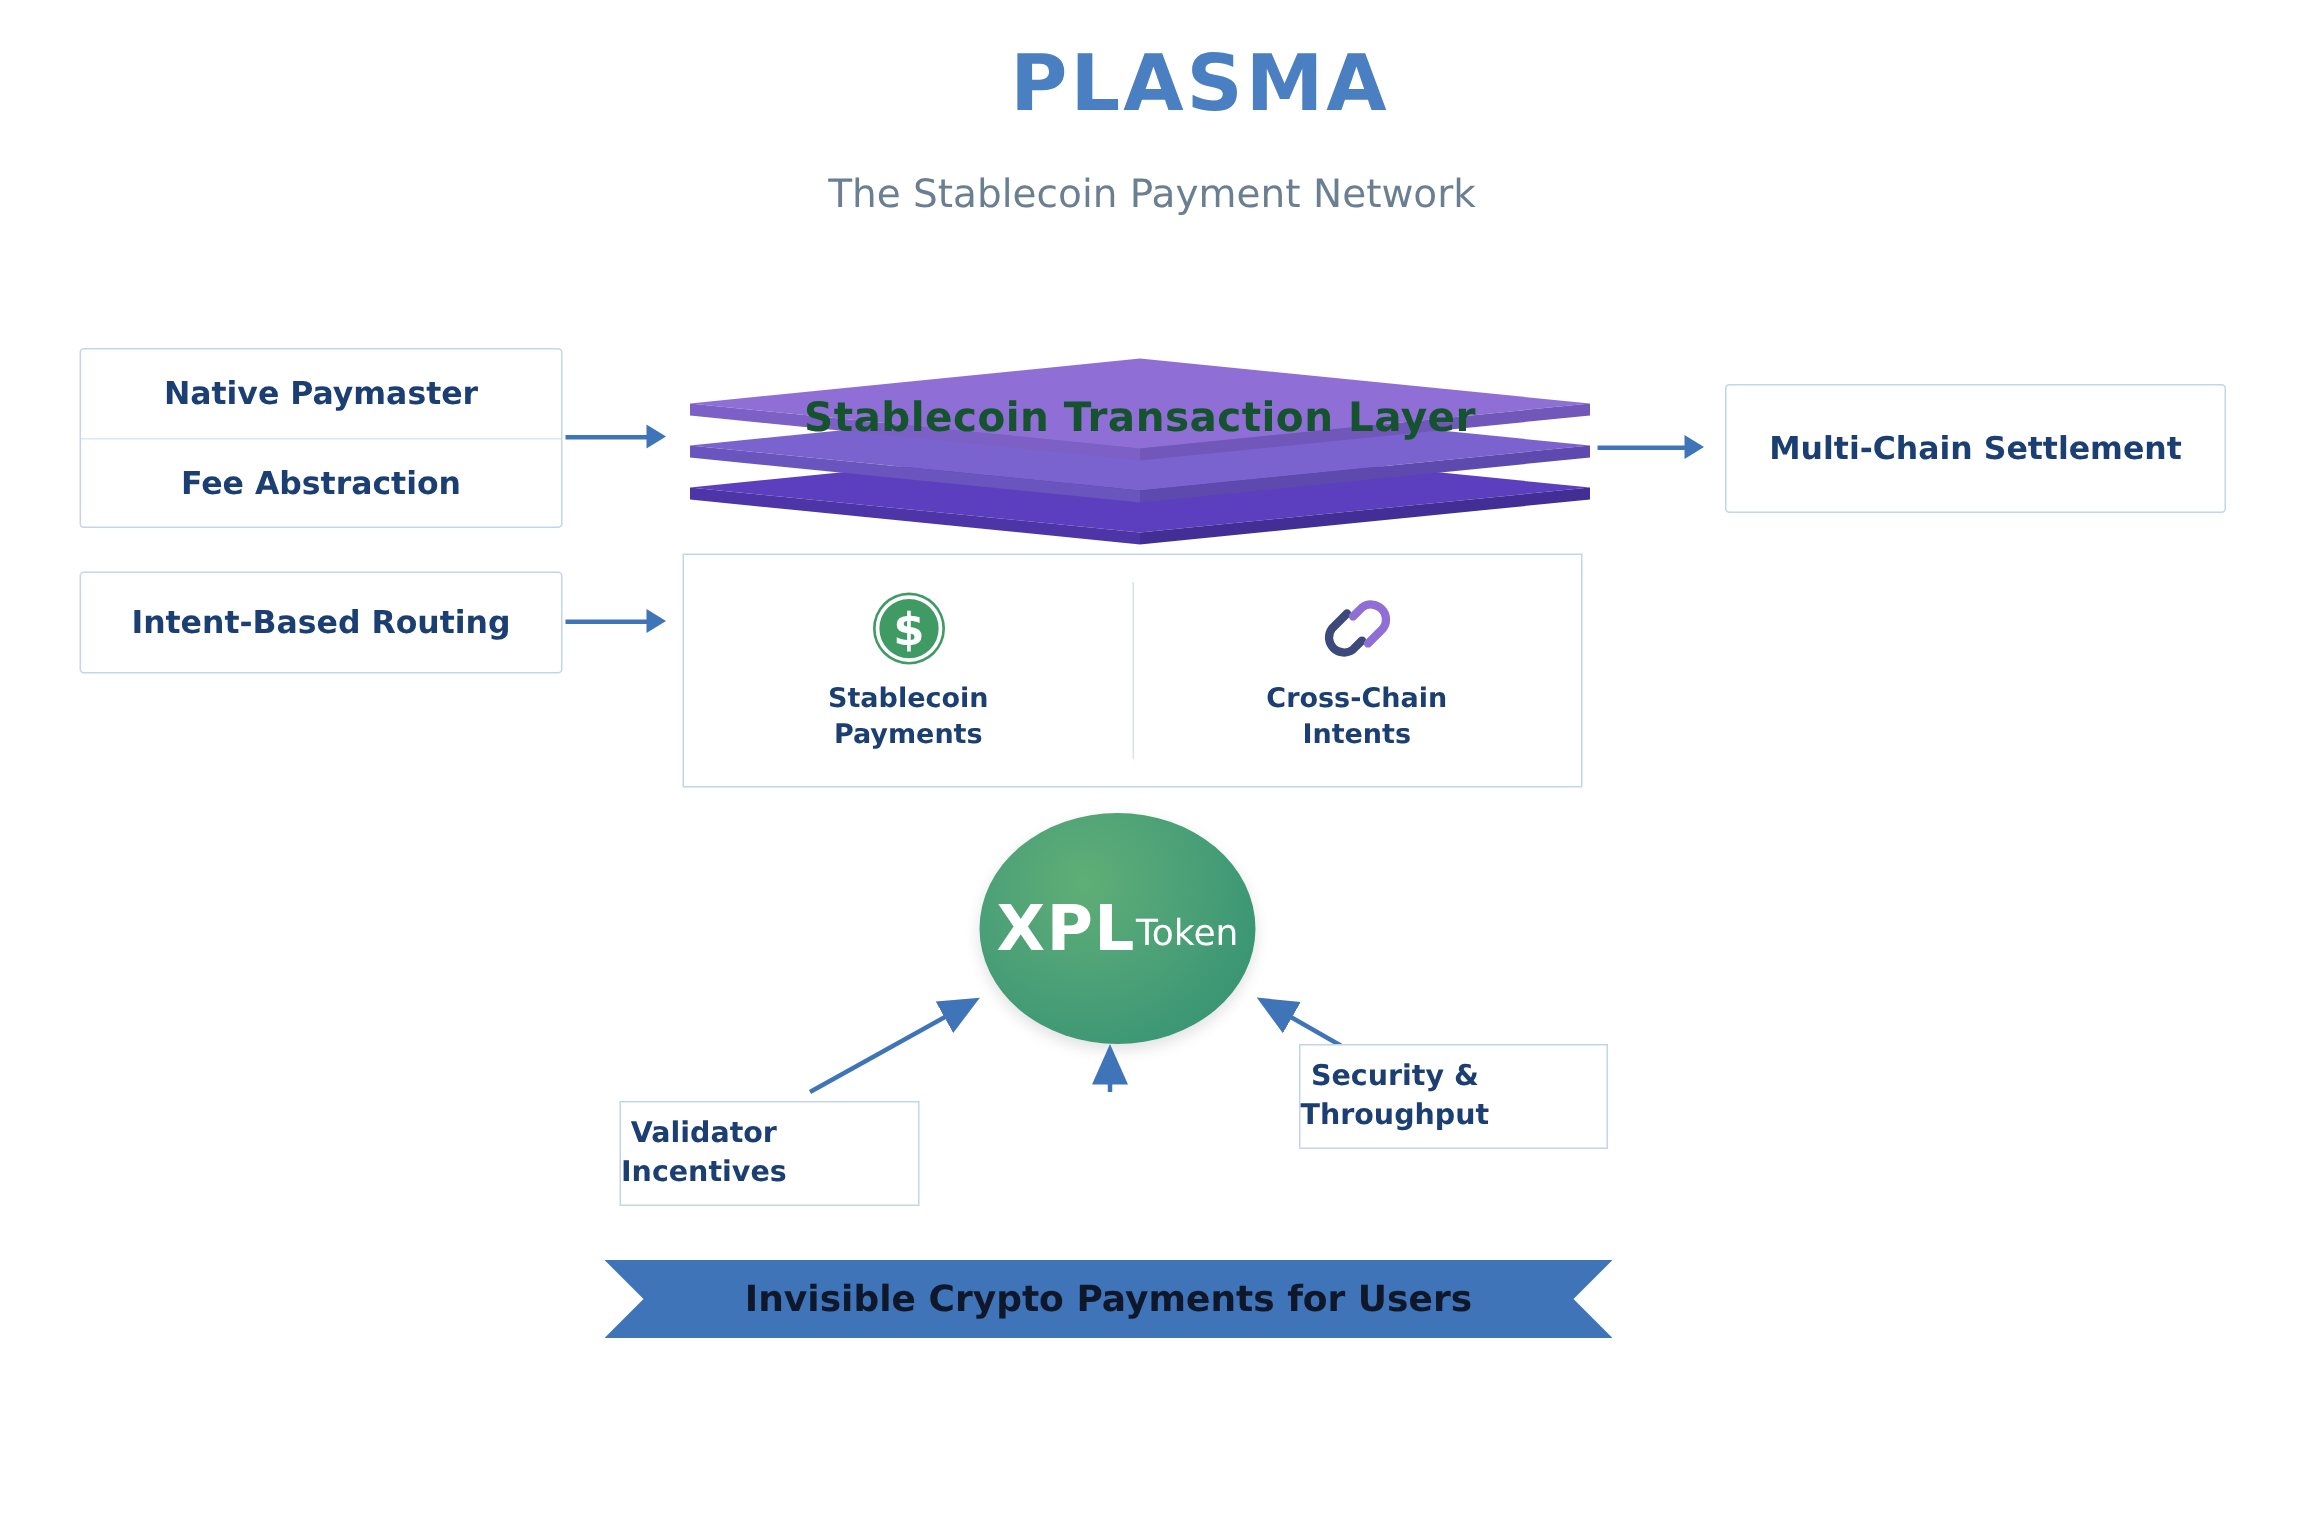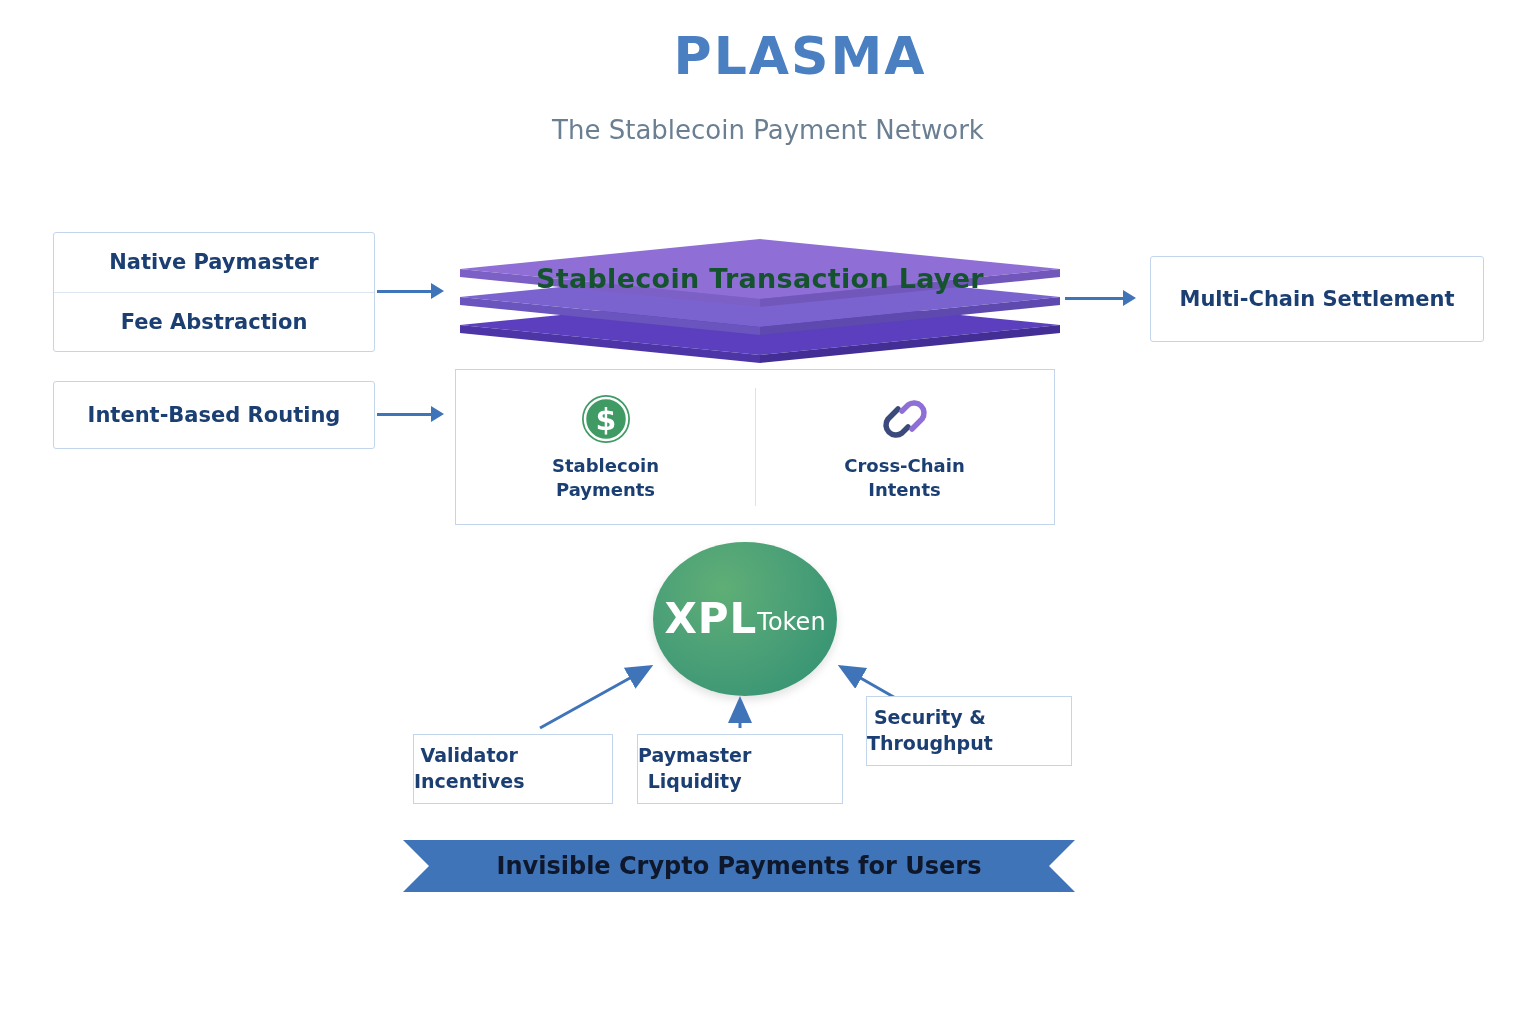--- a/index.html
+++ b/index.html
@@ -318,26 +318,20 @@
     <line x1="740" y1="728" x2="740" y2="702" stroke="#3f74b8" stroke-width="3" marker-end="url(#ah)"></line>
     <line x1="948" y1="728" x2="843" y2="668" stroke="#3f74b8" stroke-width="3" marker-end="url(#ah)"></line>
   </svg>
 
   <div class="bottom-box" id="bb-0">
     <span>
       <span>Validator</span><br>
       <span>Incentives</span>
     </span>
   </div>
-  <div class="bottom-box" id="bb-1">
-    <span>
-      <span>Paymaster</span><br>
-      <span>Liquidity</span>
-    </span>
-  </div>
   <div class="bottom-box" id="bb-2">
     <span>
       <span>Security &amp;</span><br>
       <span>Throughput</span>
     </span>
   </div>
 
   <div id="banner">
     <svg width="672" height="52" viewBox="0 0 672 52">
       <polygon points="0,0 672,0 646,26 672,52 0,52 26,26" fill="#3f74b8"></polygon>

